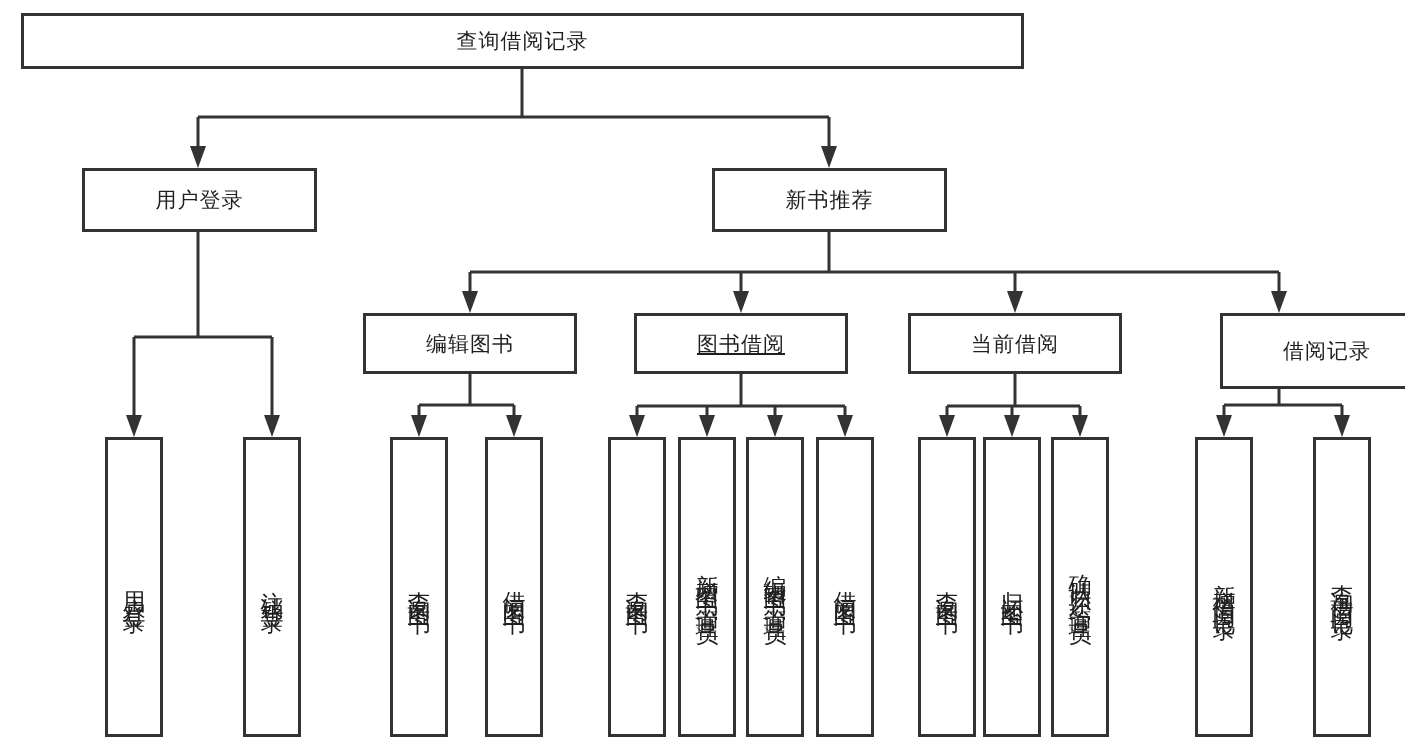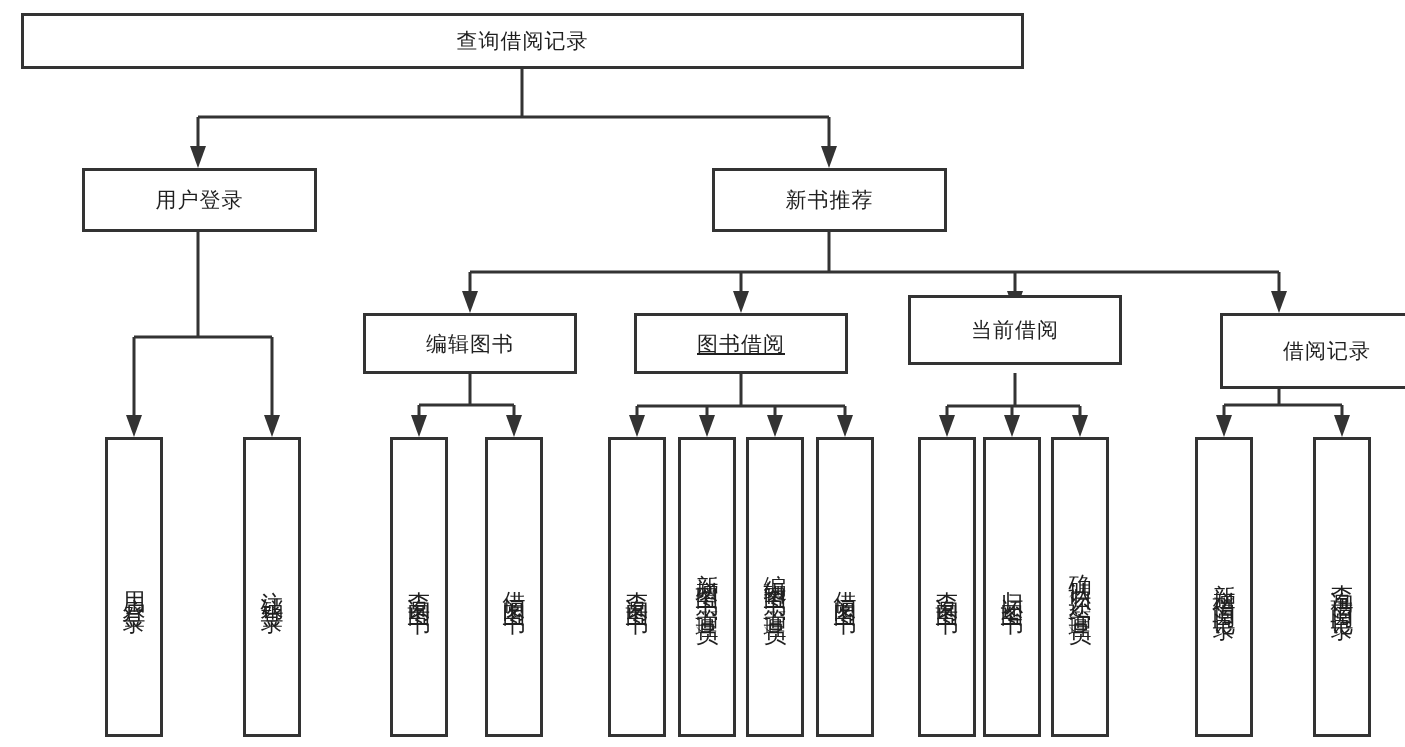--- a/index.html
+++ b/index.html
@@ -117,21 +117,21 @@
   <div class="node h-node" style="left:712px; top:168px; width:235px; height:64px;">
     <span>新书推荐</span>
   </div>
 
   <div class="node h-node" style="left:363px; top:313px; width:214px; height:61px;">
     <span>编辑图书</span>
   </div>
   <div class="node h-node" style="left:634px; top:313px; width:214px; height:61px;text-decoration:underline;">
     <span>图书借阅</span>
   </div>
-  <div class="node h-node" style="left:908px; top:295px; width:214px; height:70px;">
+  <div class="node h-node" style="left:908px; top:313px; width:214px; height:61px;">
     <span>当前借阅</span>
   </div>
   <div class="node h-node" style="left:1172px; top:313px; width:214px; height:76px;margin-left:48px;">
     <span>借阅记录</span>
   </div>
 
   <div class="node v-node" style="left:105px; top:437px; width:58px; height:300px;">
     <span>用户登录</span>
   </div>
   <div class="node v-node" style="left:243px; top:437px; width:58px; height:300px;">

